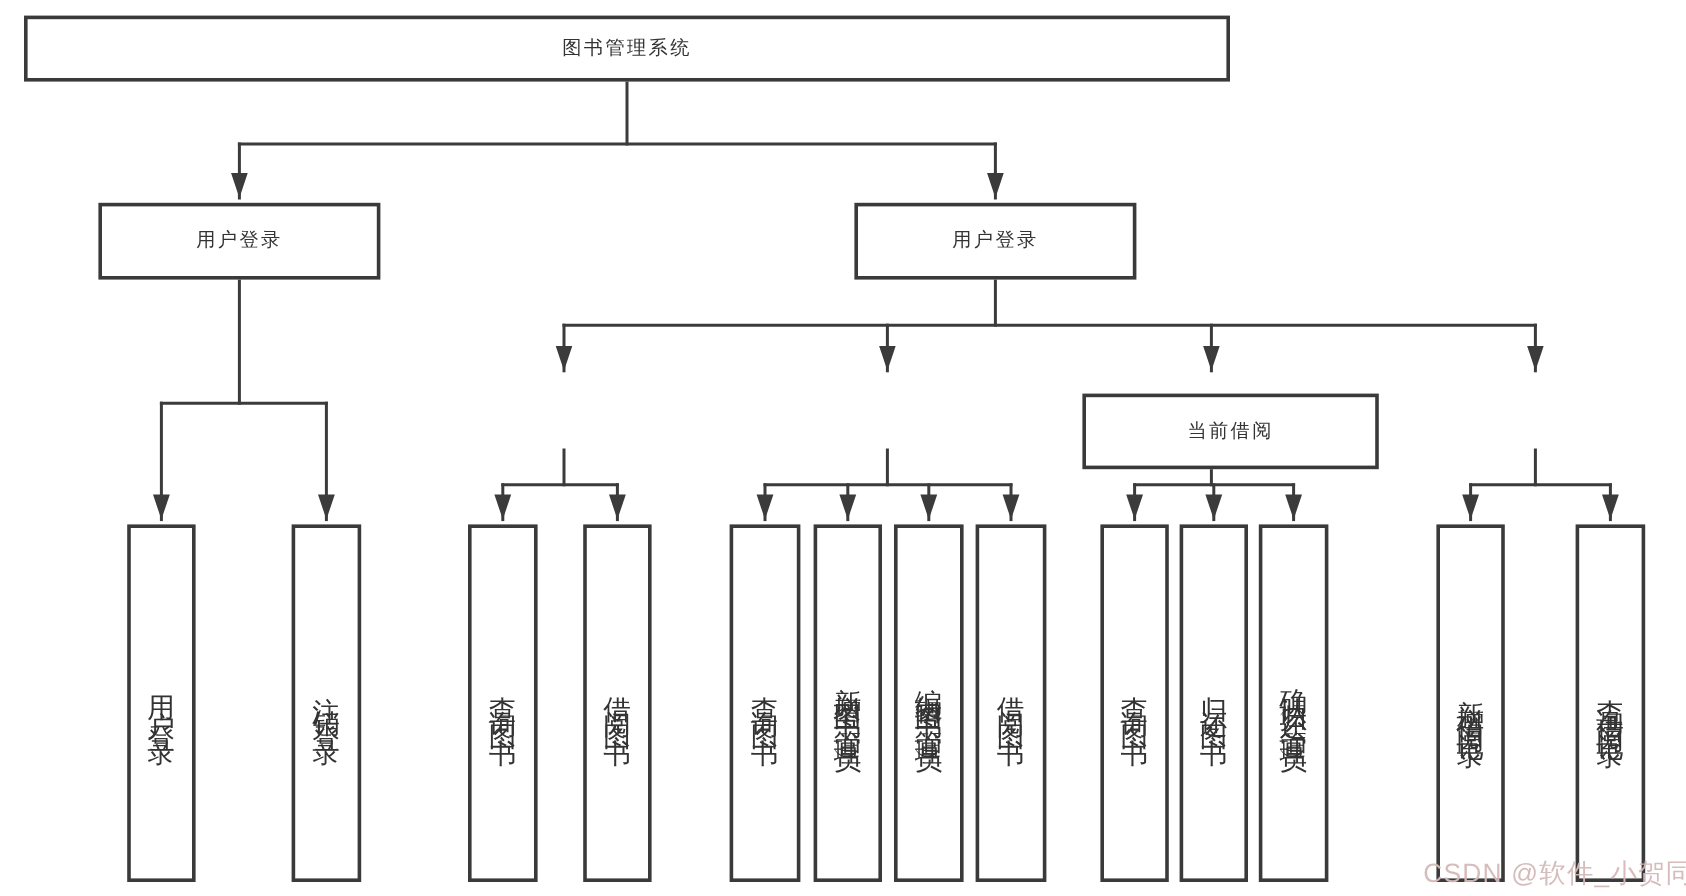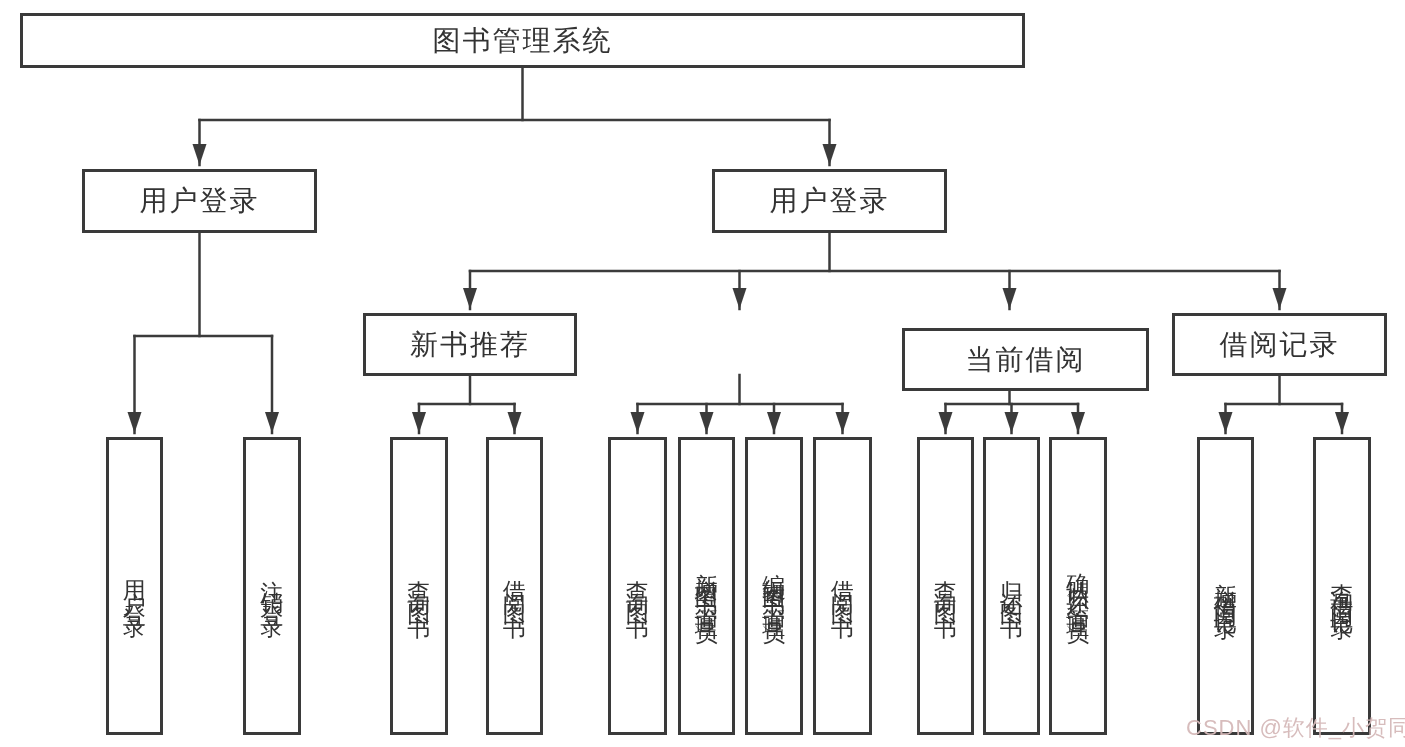--- a/index.html
+++ b/index.html
@@ -24,21 +24,21 @@
     box-sizing: border-box;
     border: 3px solid #3a3a3a;
     background: #ffffff;
     color: #333333;
     display: flex;
     align-items: center;
     justify-content: center;
     text-align: center;
   }
   .hbox {
-    font-size: 28px;
+    font-size: 16px;
     letter-spacing: 2px;
     line-height: 1.2;
     white-space: nowrap;
   }
   .vbox { font-size: 23px; }
   .vtext {
     writing-mode: vertical-lr;
     text-orientation: mixed;
     letter-spacing: 12px;
     line-height: 1.15;
@@ -123,23 +123,21 @@
         <line x1="1342" y1="404" x2="1342" y2="433" marker-end="url(#arw)"></line>
       </g>
     </g>
   </svg>
 
   <div class="box hbox" style="left:20px; top:13px; width:1005px; height:55px;">图书管理系统</div>
 
   <div class="box hbox" style="left:82px; top:169px; width:235px; height:64px;">用户登录</div>
   <div class="box hbox" style="left:712px; top:169px; width:235px; height:64px;">用户登录</div>
 
-  <div class="box hbox" style="left:363px; top:313px; width:214px; height:63px;">新书推荐</div>
   <div class="box hbox" style="left:902px; top:299px; width:247px; height:63px;margin-top:29px;">当前借阅</div>
-  <div class="box hbox" style="left:1172px; top:313px; width:215px; height:63px;">借阅记录</div>
 
   <div class="box vbox" style="left:106px; top:437px; width:57px; height:298px;">
     <span class="vtext">用户登录</span>
   </div>
   <div class="box vbox" style="left:243px; top:437px; width:58px; height:298px;">
     <span class="vtext">注销登录</span>
   </div>
 
   <div class="box vbox" style="left:390px; top:437px; width:58px; height:298px;">
     <span class="vtext">查询图书</span>

